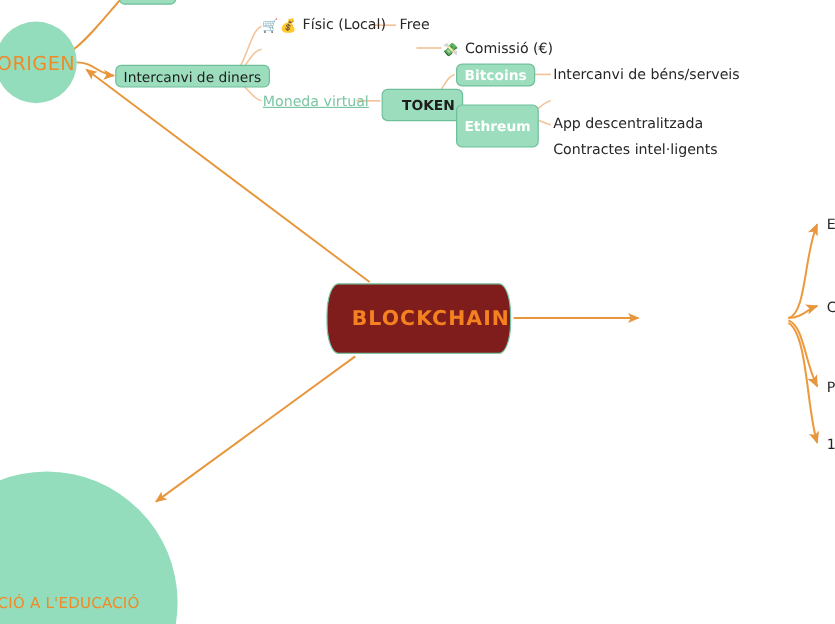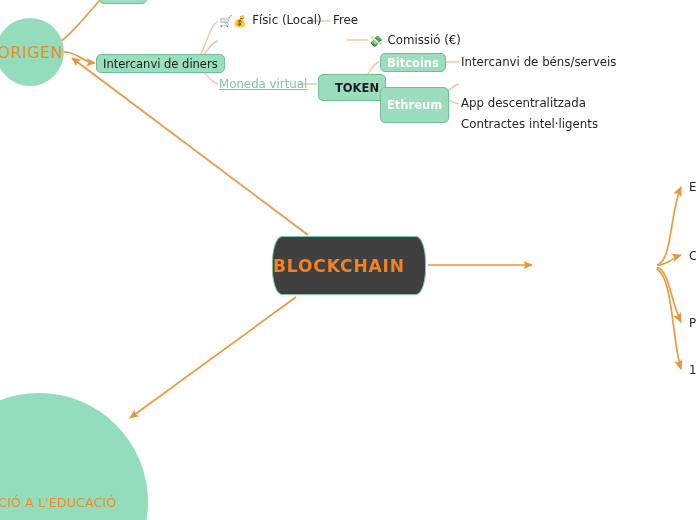--- a/index.html
+++ b/index.html
@@ -71,26 +71,26 @@
     height: 218px;
   }
   #node-aplicacio .label { font-size: 12.5px; letter-spacing: 0.2px; }
 
   
   #node-blockchain {
     left: 272px;
     top: 236px;
     width: 154px;
     height: 59px;
-    background: #404040;
+    background: #7f1d1d;
     border: 1.5px solid #79C7A4;
     border-radius: 10px / 26px;
     display: flex;
     align-items: center;
-    justify-content: flex-start;
+    justify-content: flex-end;
   }
   #node-blockchain .label {
     color: #F58220;
     font-size: 17px;
     font-weight: bold;
     letter-spacing: 0.9px;
     white-space: nowrap;
   }
 
   

